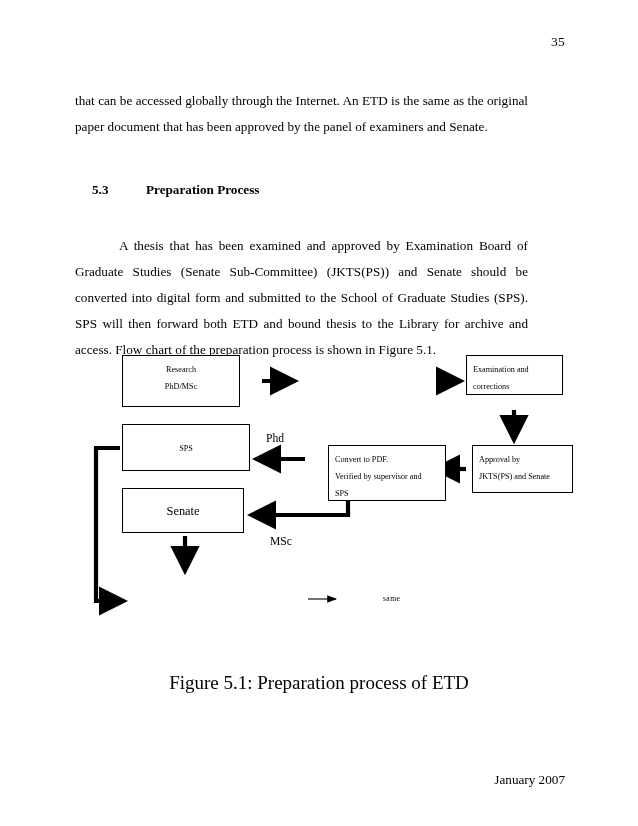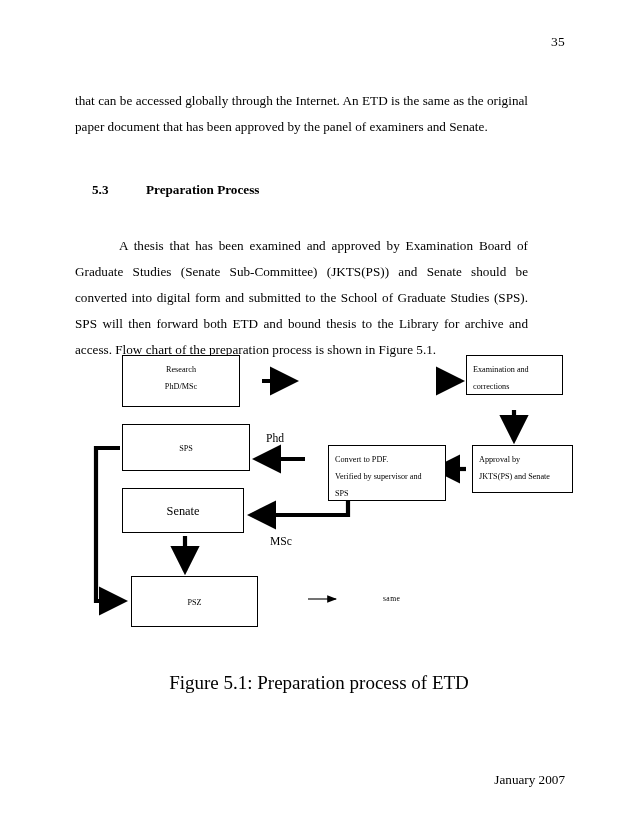--- a/index.html
+++ b/index.html
@@ -204,23 +204,20 @@
 
     <div class="fbox" id="box-approval">
       <div class="ftext" style="white-space:pre-line">Approval by
 JKTS(PS) and Senate</div>
     </div>
 
     <div class="fbox center mid" id="box-faculty">
       <div class="ftext" style="white-space:pre-line">Senate</div>
     </div>
 
-    <div class="fbox center mid" id="box-psz">
-      <div class="ftext" style="white-space:pre-line">PSZ</div>
-    </div>
 
     <div class="elabel" id="label-phd">Phd</div>
     <div class="elabel" id="label-msc">MSc</div>
     <div class="elabel" id="label-users">same</div>
 
   </div>
 
   <div class="figure-caption">Figure 5.1: Preparation process of ETD</div>
 
   <div class="footer">January 2007</div>

